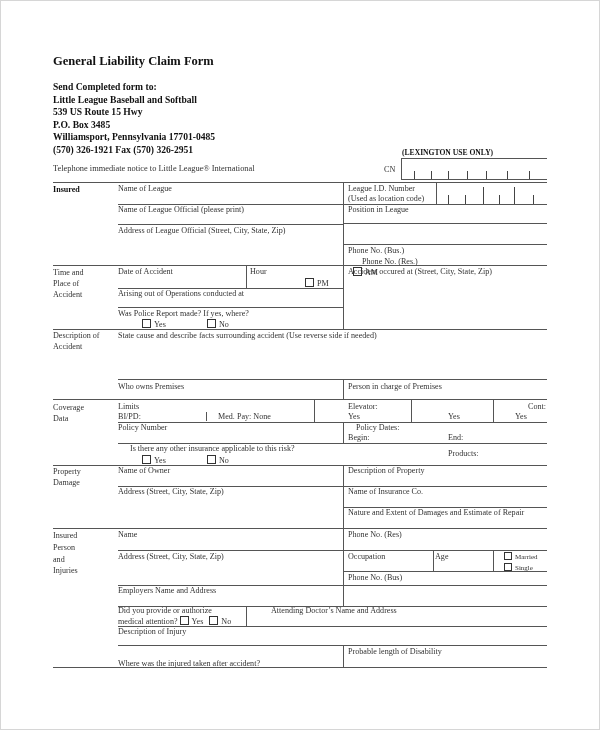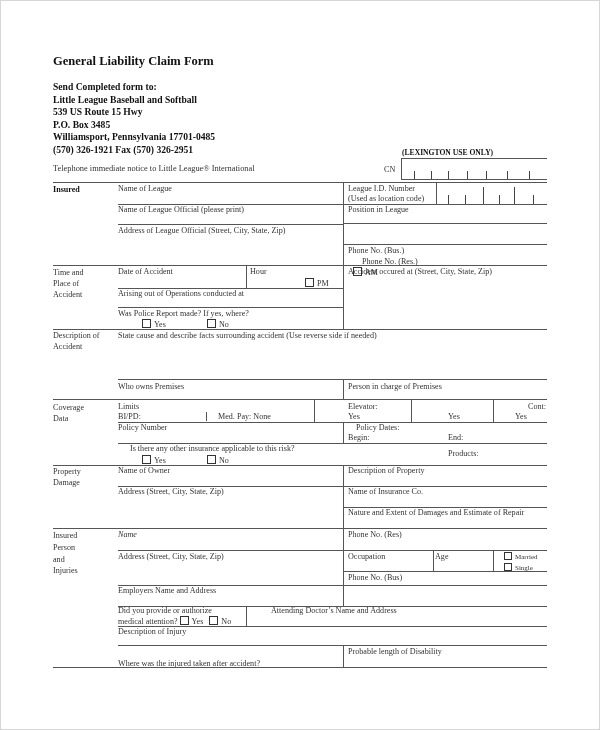--- a/index.html
+++ b/index.html
@@ -152,21 +152,21 @@
   <div class="hl" style="left:342px;top:485px;width:204px;"></div>
   <div class="abs lbl" style="left:347px;top:486px;">Name of Insurance Co.</div>
   <div class="hl" style="left:342px;top:506px;width:204px;"></div>
   <div class="abs lbl" style="left:347px;top:507px;">Nature and Extent of Damages and Estimate of Repair</div>
 
   <div class="hl" style="left:52px;top:527px;width:494px;"></div>
   <div class="abs sec" style="left:52px;top:529px;">Insured</div>
   <div class="abs sec" style="left:52px;top:541px;">Person</div>
   <div class="abs sec" style="left:52px;top:553px;">and</div>
   <div class="abs sec" style="left:52px;top:564px;">Injuries</div>
-  <div class="abs lbl" style="left:117px;top:529px;font-style:italic;">Name</div>
+  <div class="abs lbl" style="left:117px;top:529px;">Name</div>
   <div class="abs lbl" style="left:347px;top:529px;">Phone No. (Res)</div>
   <div class="hl" style="left:117px;top:549px;width:429px;"></div>
   <div class="abs lbl" style="left:117px;top:551px;">Address (Street, City, State, Zip)</div>
   <div class="abs lbl" style="left:347px;top:551px;">Occupation</div>
   <div class="vl" style="left:432px;top:549px;height:21px;"></div>
   <div class="abs lbl" style="left:434px;top:551px;">Age</div>
   <div class="vl" style="left:492px;top:549px;height:21px;"></div>
   <div class="abs lbl small" style="left:503px;top:551px;"><span class="cbs"></span><span>Married</span></div>
   <div class="abs lbl small" style="left:503px;top:562px;"><span class="cbs"></span><span>Single</span></div>
   <div class="hl" style="left:342px;top:570px;width:204px;"></div>

